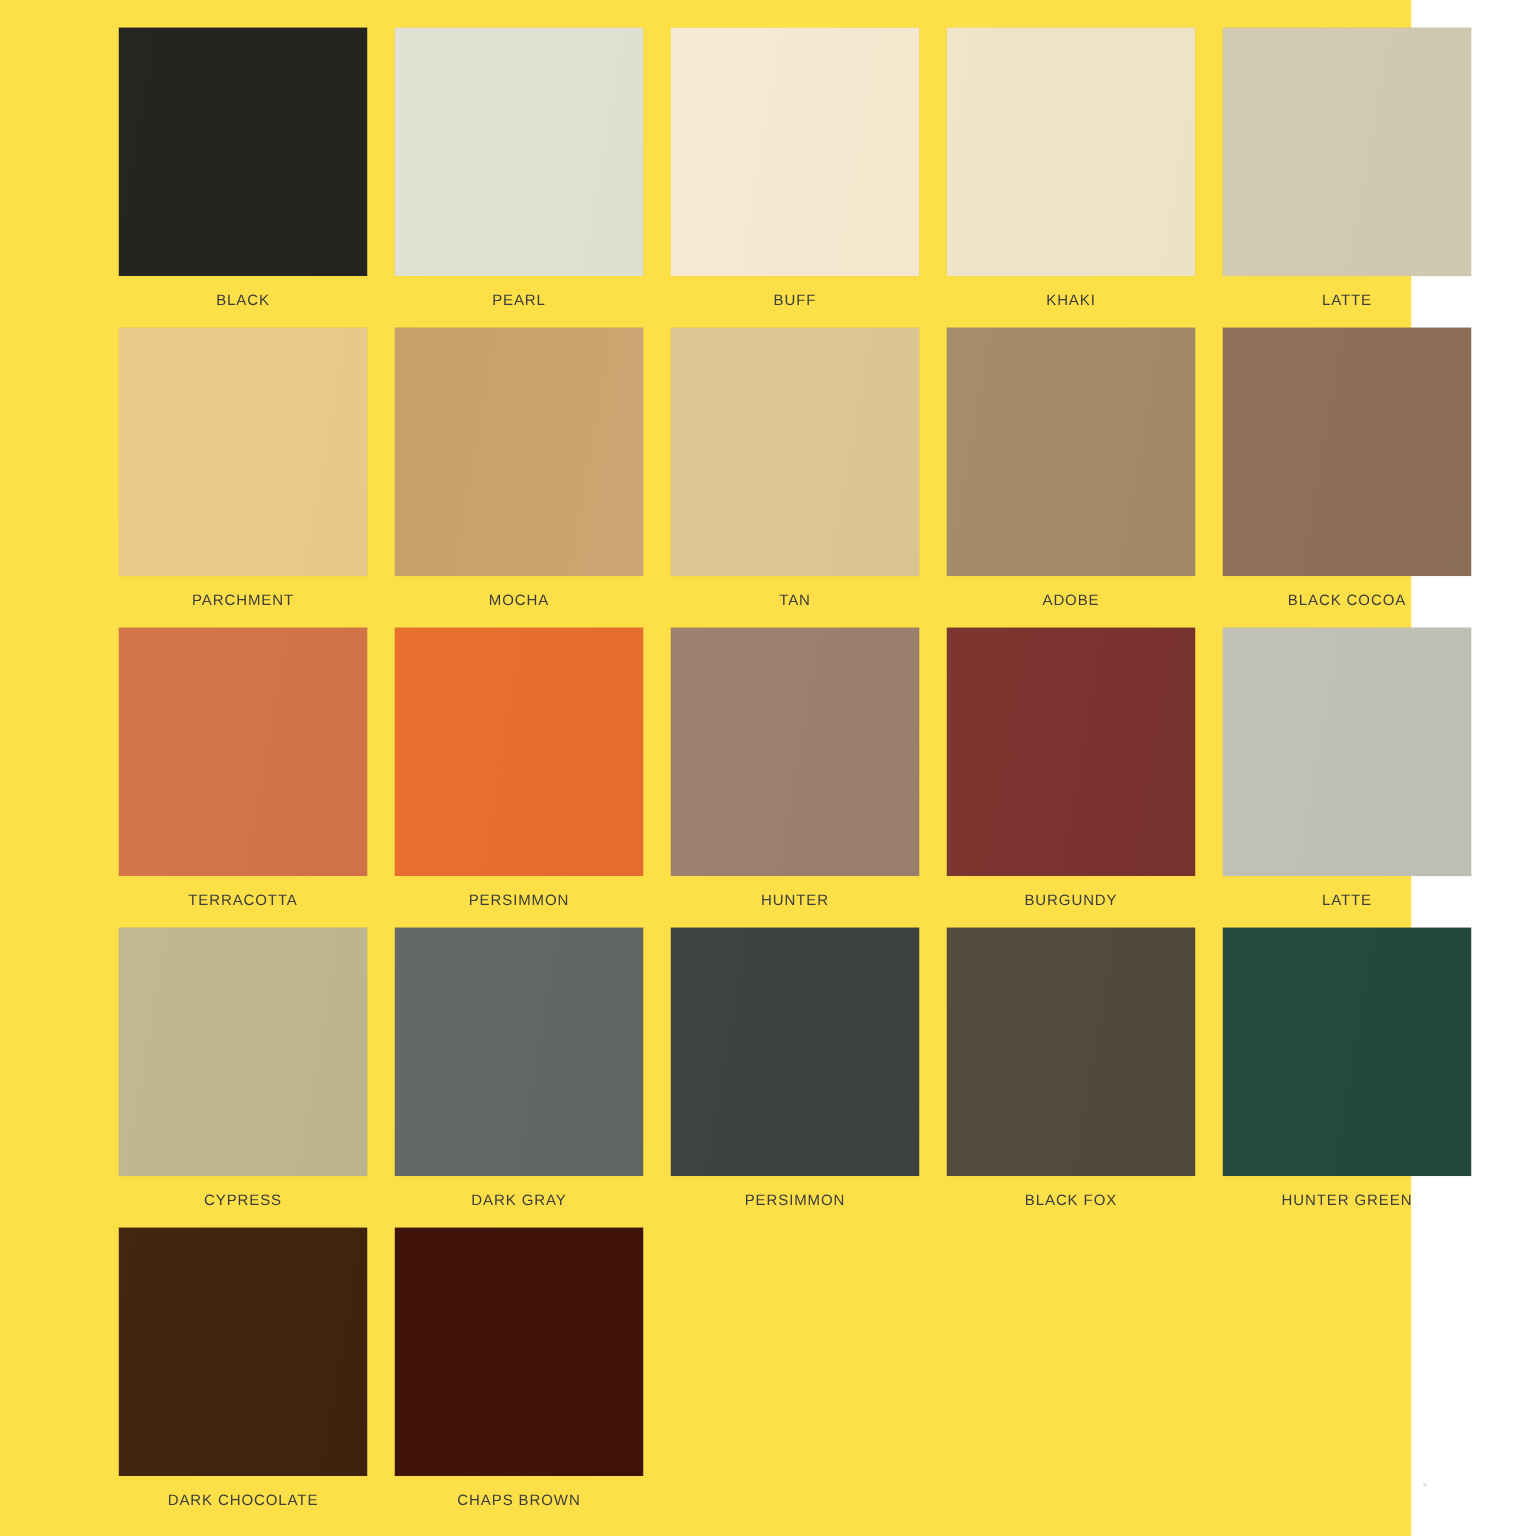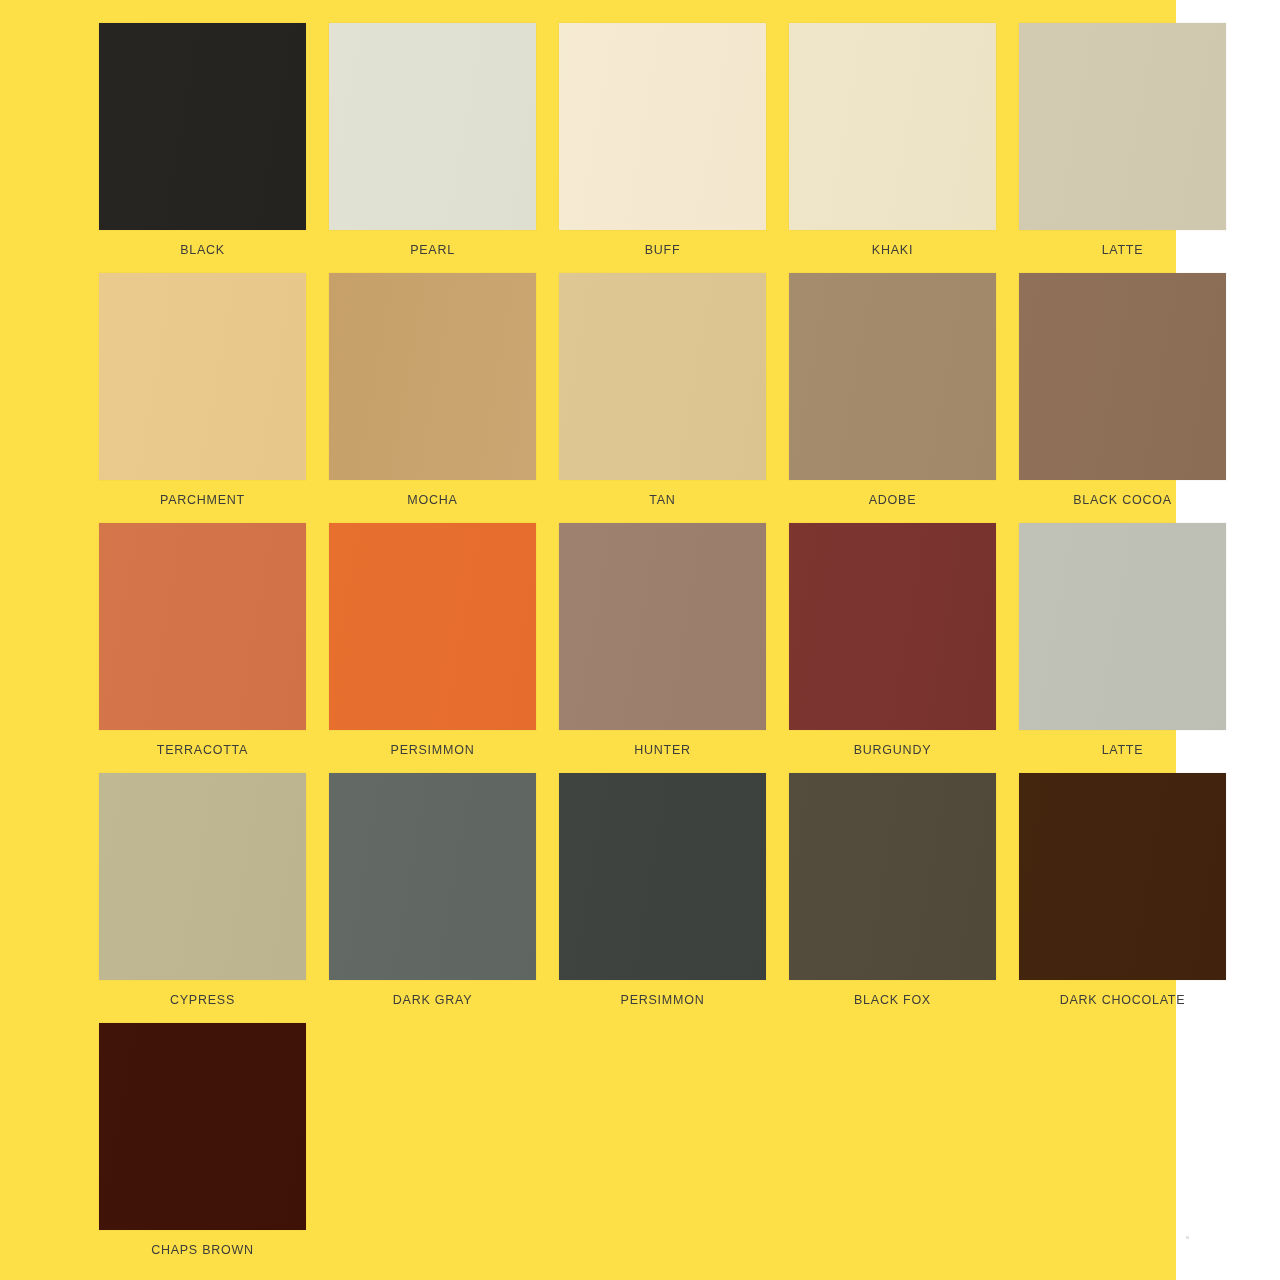--- a/index.html
+++ b/index.html
@@ -151,20 +151,24 @@
     <div class="swatch-cell">
       <div class="swatch-chip" title="CHARCOAL #3F4441" style="background: linear-gradient(100deg, rgb(63, 68, 65) 0%, rgb(60, 65, 62) 100%);"></div>
       <div class="swatch-label">PERSIMMON</div>
     </div>
     <div class="swatch-cell">
       <div class="swatch-chip" title="BLACK FOX #544C3C" style="background: linear-gradient(100deg, rgb(84, 76, 60) 0%, rgb(80, 72, 57) 100%);"></div>
       <div class="swatch-label">BLACK FOX</div>
     </div>
 
     <div class="swatch-cell">
+      <div class="swatch-chip" title="HUNTER GREEN #244B3D" style="background: linear-gradient(100deg, rgb(36, 75, 61) 0%, rgb(34, 72, 58) 100%);"></div>
+      <div class="swatch-label">HUNTER GREEN</div>
+    </div>
+    <div class="swatch-cell">
       <div class="swatch-chip" title="DARK CHOCOLATE #44260F" style="background: linear-gradient(100deg, rgb(68, 38, 15) 0%, rgb(65, 35, 13) 100%);"></div>
       <div class="swatch-label">DARK CHOCOLATE</div>
     </div>
     <div class="swatch-cell">
       <div class="swatch-chip" title="CHAPS BROWN #411409" style="background: linear-gradient(100deg, rgb(65, 20, 9) 0%, rgb(62, 18, 7) 100%);"></div>
       <div class="swatch-label">CHAPS BROWN</div>
     </div>
 
   </div>
 

